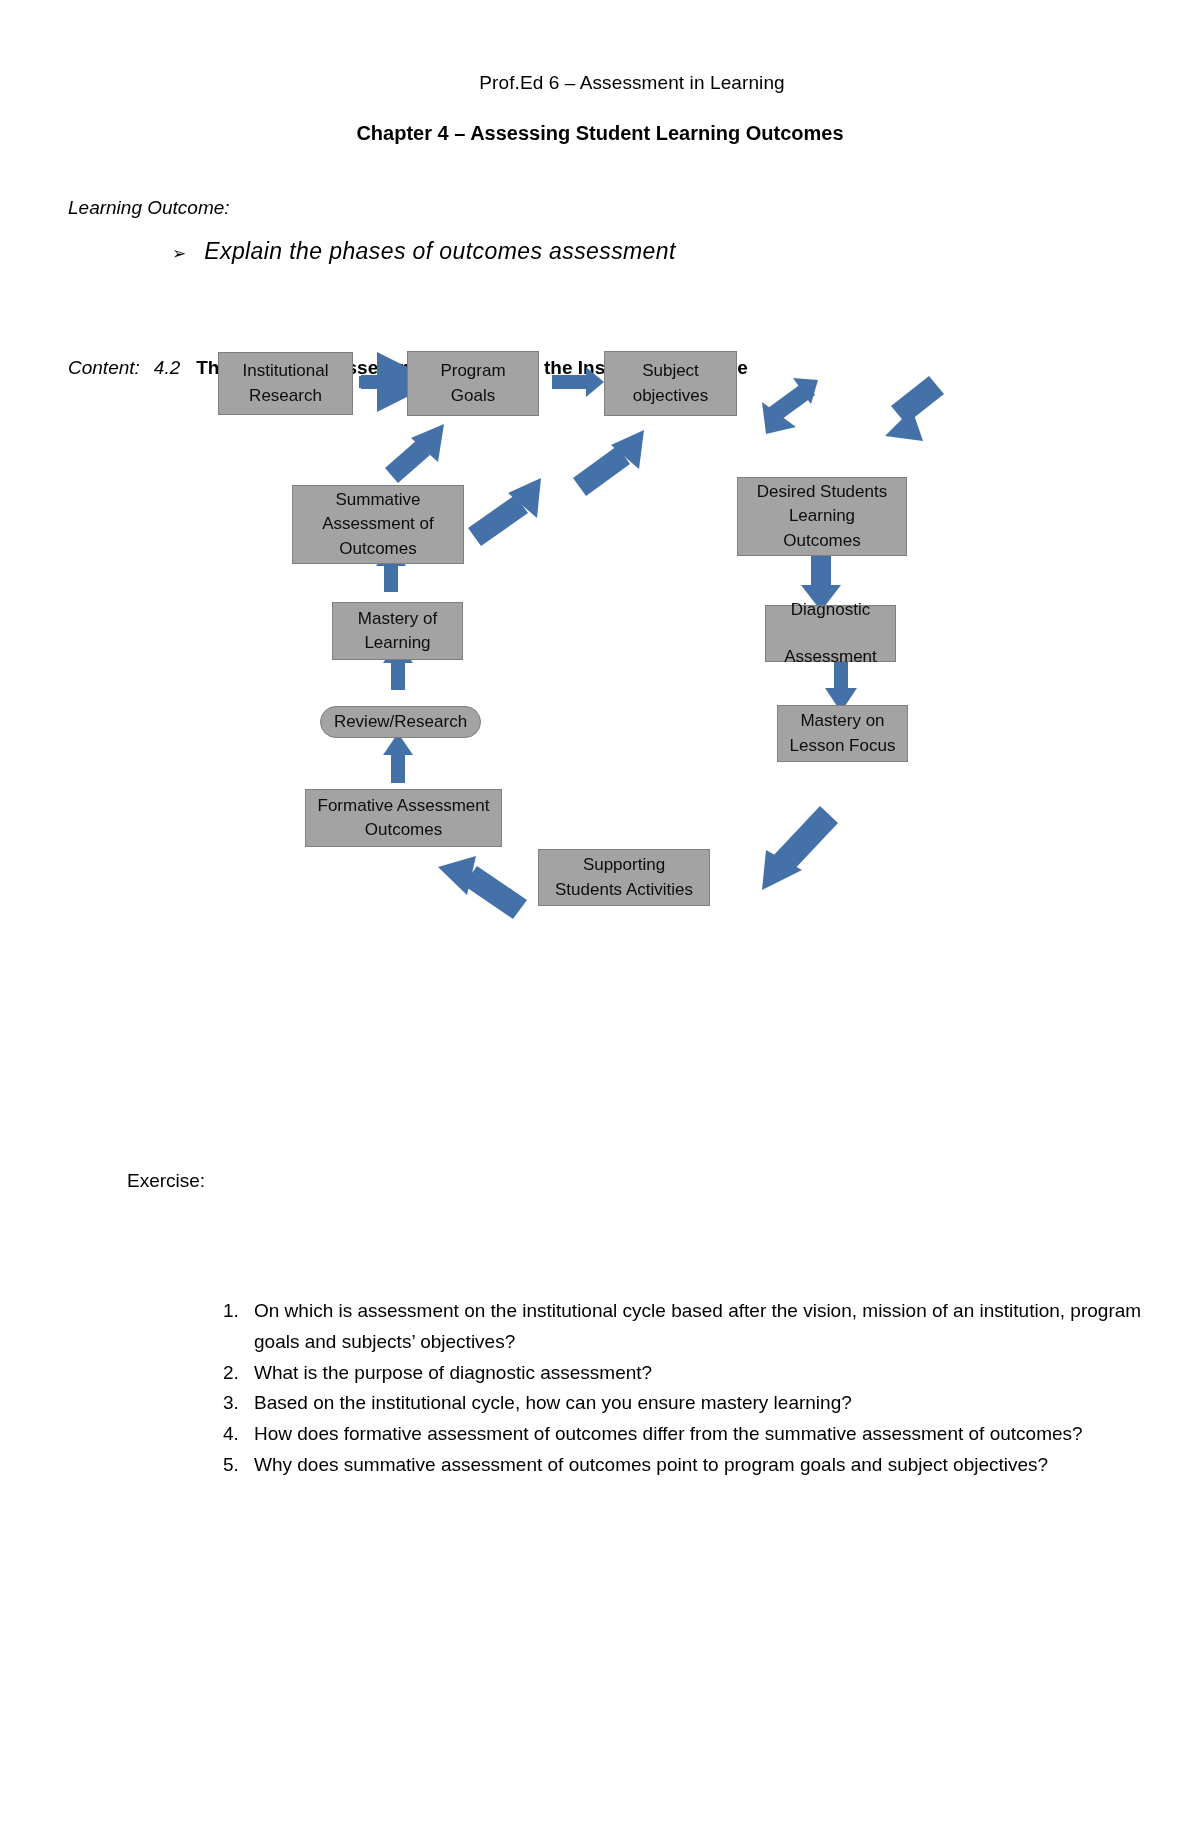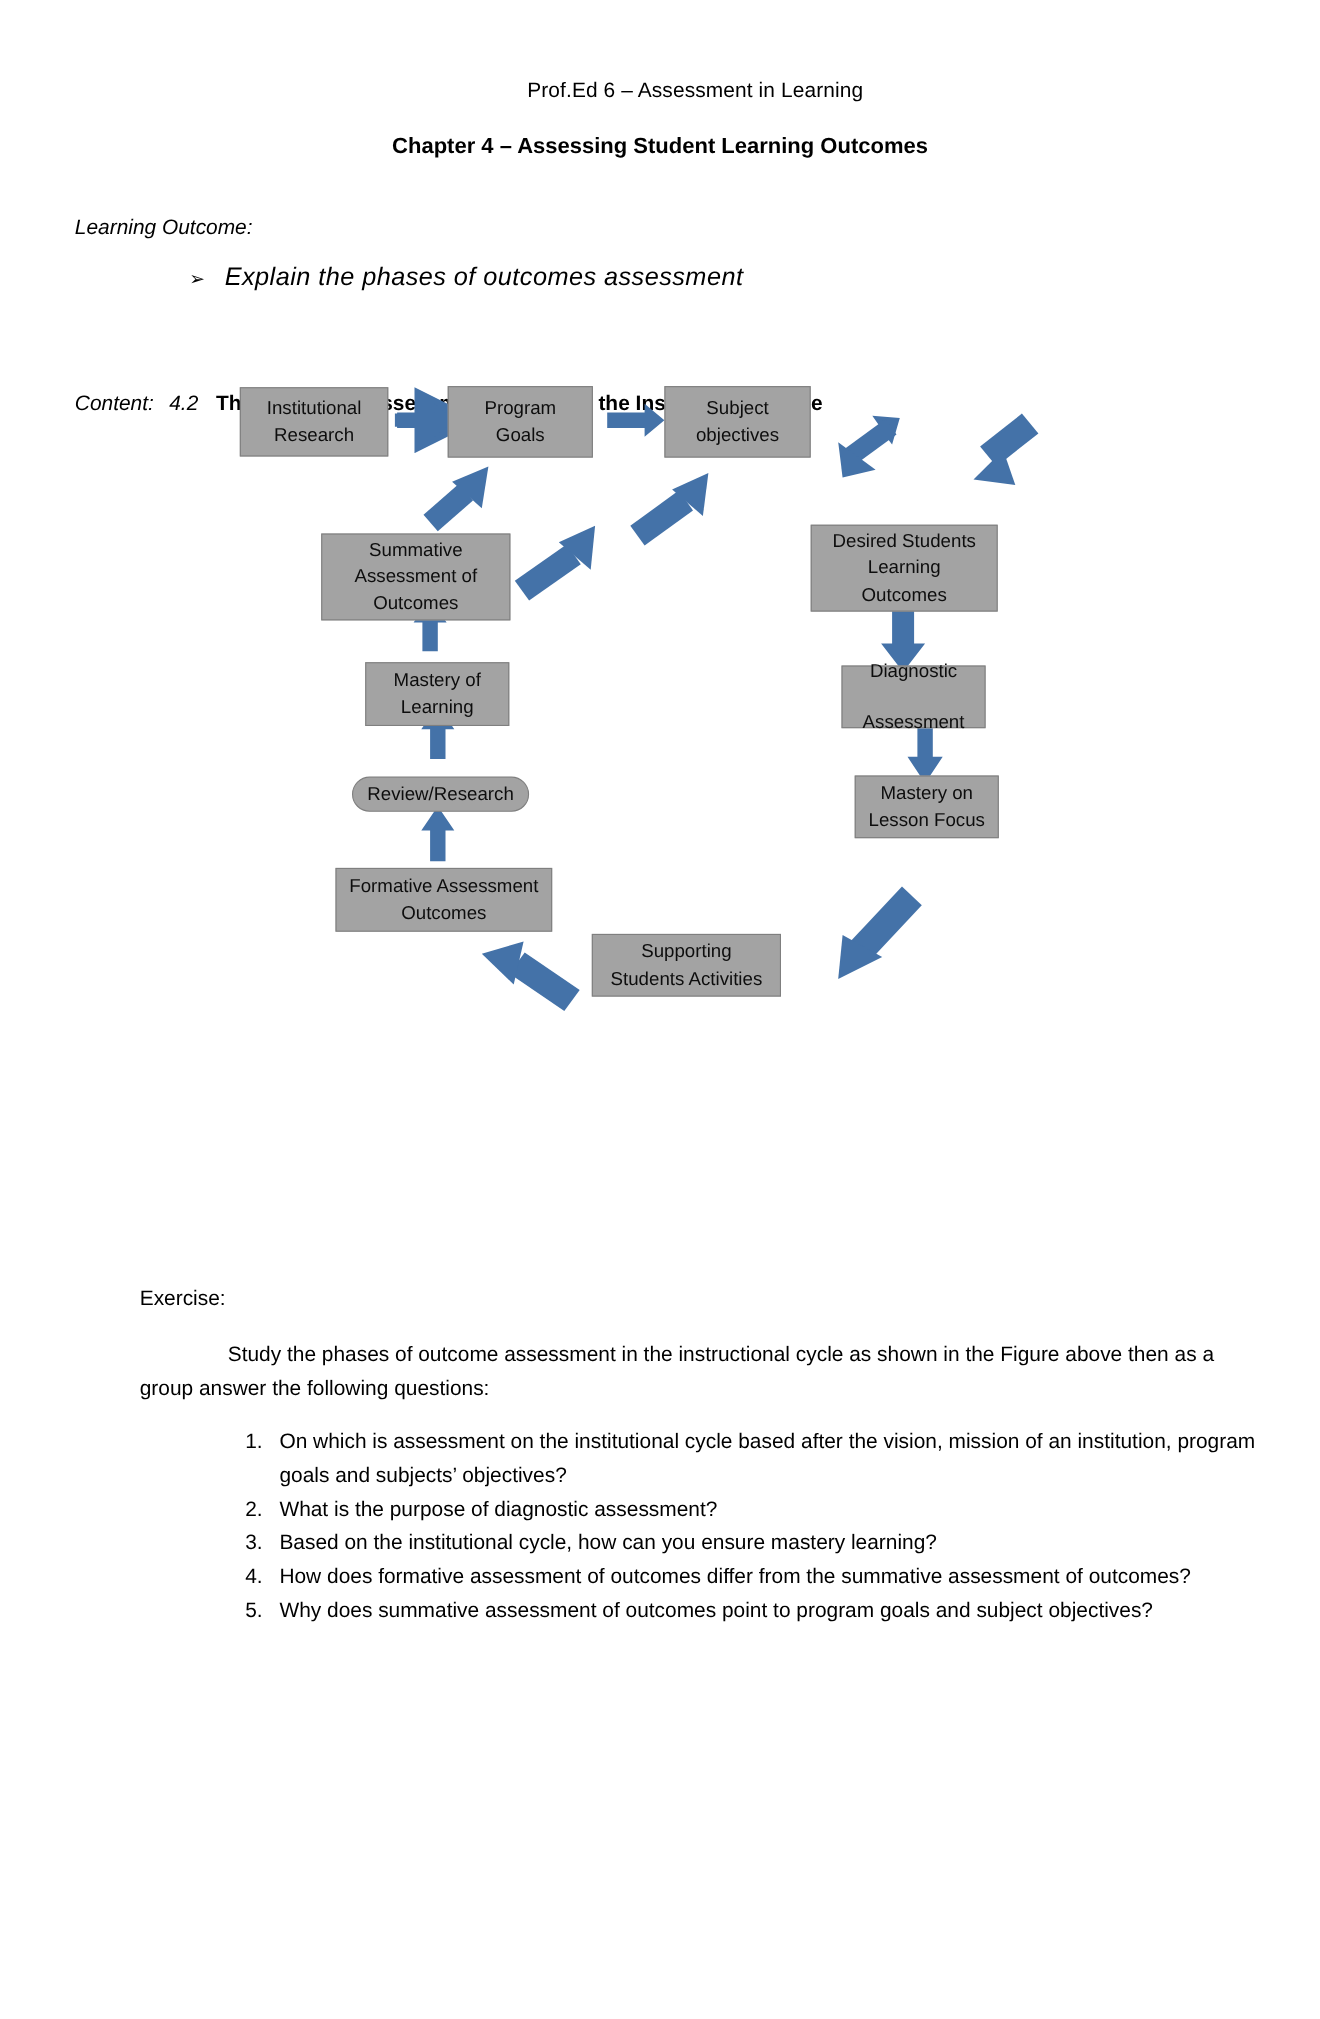--- a/index.html
+++ b/index.html
@@ -280,21 +280,20 @@
 
     <div class="node" style="left:292px; top:85px; width:172px; height:79px;">
       <span>Summative</span>
       <span>Assessment of</span>
       <span>Outcomes</span>
     </div>
 
   </div>
 
   <div class="exercise-label">Exercise:</div>
-  <div class="exercise-para">Study the phases of outcome assessment in the instructional cycle as shown in the Figure above then as a group answer the following questions:</div>
 
   <ol class="q-list">
     <li>On which is assessment on the institutional cycle based after the vision, mission of an institution, program goals and subjects’ objectives?</li>
     <li>What is the purpose of diagnostic assessment?</li>
     <li>Based on the institutional cycle, how can you ensure mastery learning?</li>
     <li>How does formative assessment of outcomes differ from the summative assessment of outcomes?</li>
     <li>Why does summative assessment of outcomes point to program goals and subject objectives?</li>
   </ol>
 
 </div>

